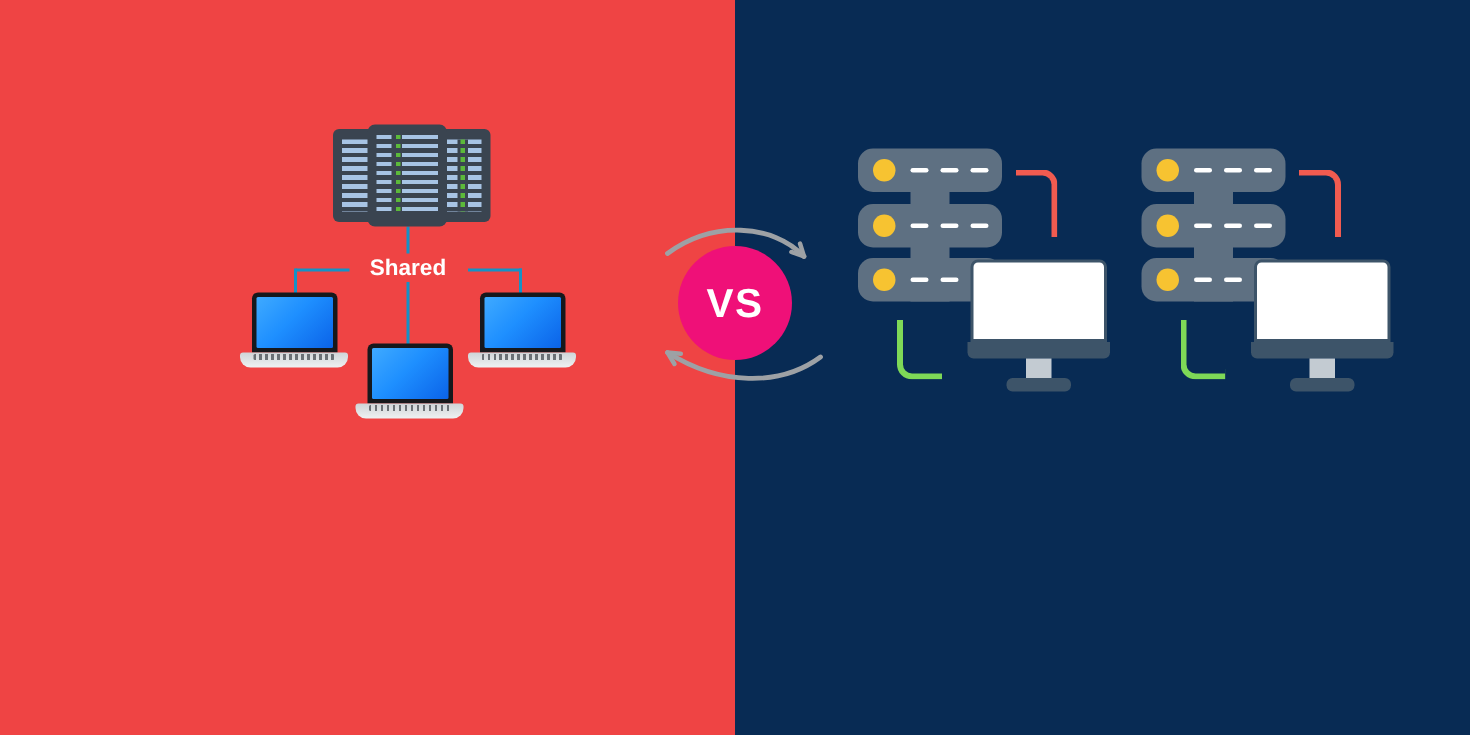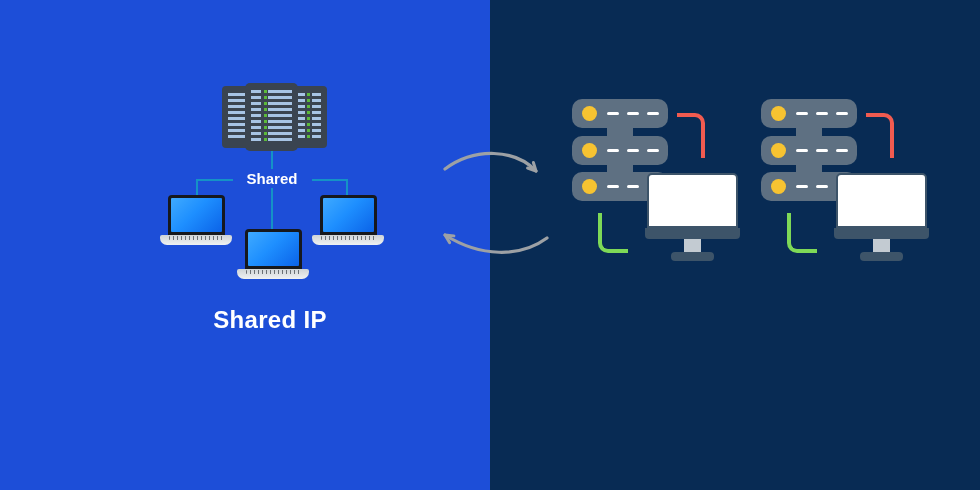--- a/index.html
+++ b/index.html
@@ -3,21 +3,21 @@
 <meta charset="utf-8">
 <style>
   * { margin:0; padding:0; box-sizing:border-box; }
   html,body { width:980px; height:490px; overflow:hidden; }
   body { font-family:"Liberation Sans", sans-serif; position:relative; }
 
   .stage { position:relative; width:980px; height:490px; }
 
   
   .panel { position:absolute; top:0; height:490px; }
-  .panel.left  { left:0;   width:490px; background:#1d4ed8; }
+  .panel.left  { left:0;   width:490px; background:#ef4444; }
   .panel.right { left:490px; width:490px; background:#082B54; }
 
   .panel-title { position:absolute; top:306px; width:300px; text-align:center;
                  color:#fff; font-size:24px; font-weight:bold; letter-spacing:.3px; }
   .title-shared    { left:120px; }
   .title-dedicated { left:113px; }
 
   
   .rack { position:absolute; left:222px; top:83px; width:105px; height:68px; }
   .rack-side { position:absolute; top:3px; width:48px; height:62px;
@@ -147,21 +147,20 @@
     </div>
     <div class="laptop p3">
       <div class="lap-screen">
           <div class="lap-display"></div>
         </div>
       <div class="lap-base">
           <div class="lap-kb"></div>
         </div>
     </div>
 
-    <h2 class="panel-title title-shared">Shared IP</h2>
   </section>
 
   <section class="panel right"></section>
 
   <div class="srv-group g1">
     <div class="spine"></div>
     <div class="srv-rect r1">
       <div class="led"></div>
       <div class="dash d1"></div>
         <div class="dash d2"></div>
@@ -221,14 +220,17 @@
   <svg class="swap-arrows" width="140" height="122" viewBox="0 0 140 122" fill="none" xmlns="http://www.w3.org/2000/svg">
     <defs>
       <marker id="ah" markerUnits="userSpaceOnUse" markerWidth="13" markerHeight="13" refX="10" refY="6" orient="auto">
         <path d="M2,2 L10,6 L2,10" fill="none" stroke="#9DA1A5" stroke-width="3" stroke-linecap="round" stroke-linejoin="round"></path>
       </marker>
     </defs>
     <path d="M20,28 C 50,6 90,8 111,30" stroke="#9DA1A5" stroke-width="3.2" stroke-linecap="round" marker-end="url(#ah)"></path>
     <path d="M122,97 C 95,117 55,116 20,94" stroke="#9DA1A5" stroke-width="3.2" stroke-linecap="round" marker-end="url(#ah)"></path>
   </svg>
 
+  <div class="vs-badge">
+    <span>VS</span>
+  </div>
 
 </div>
 
 </body></html>

